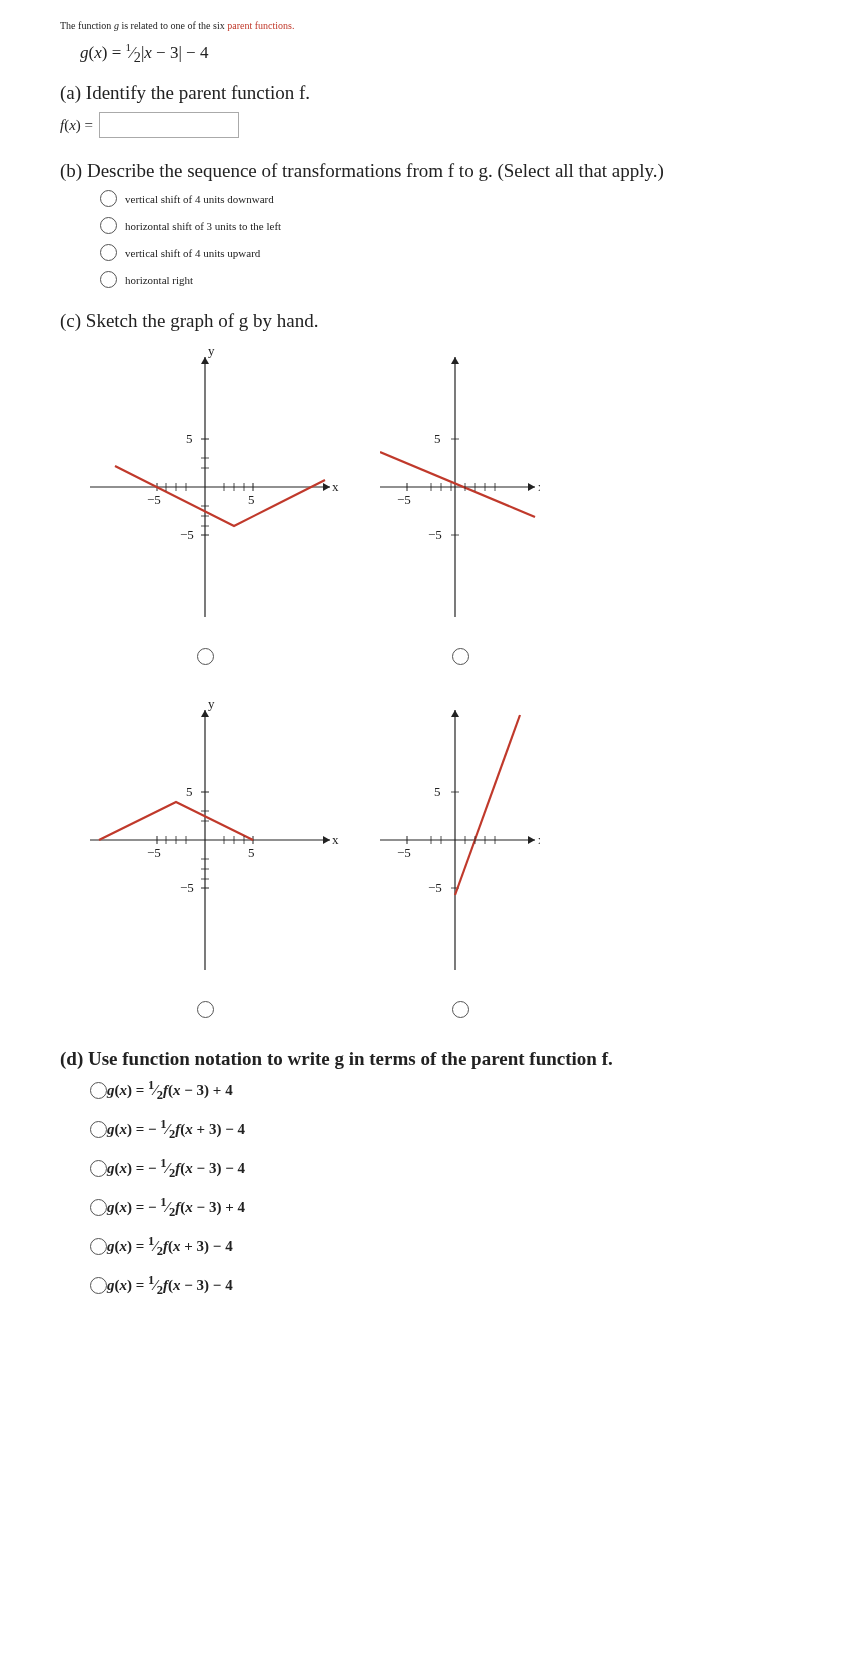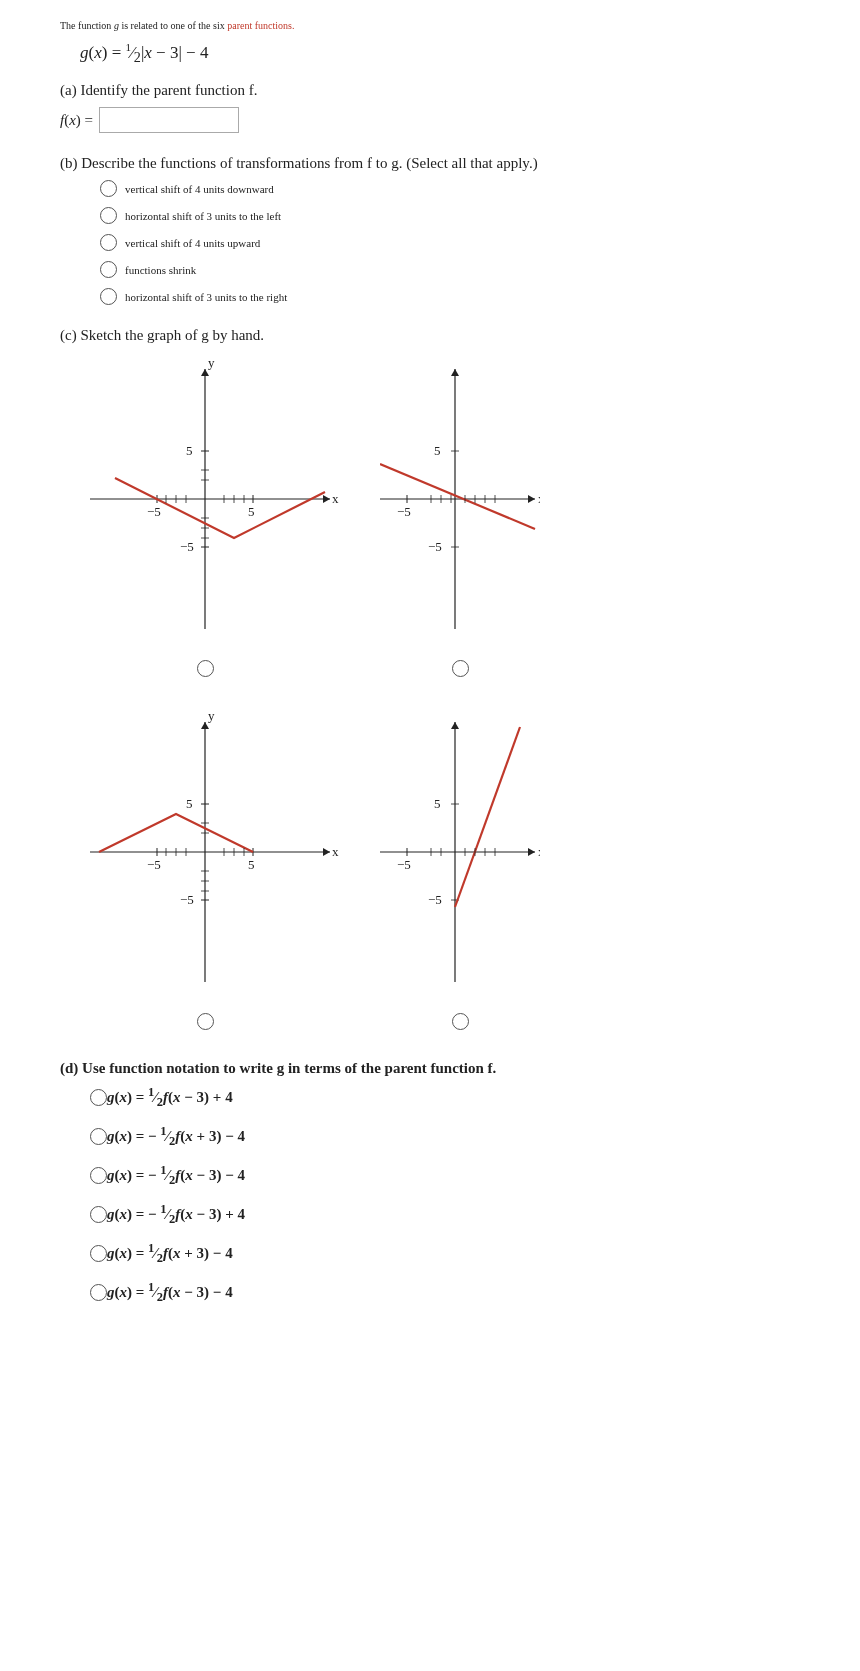--- a/index.html
+++ b/index.html
@@ -10,21 +10,21 @@
       color: #222;
       width: 860px;
       min-height: 1671px;
       padding: 20px 60px 40px 60px;
     }
     .intro-text { margin-bottom: 10px; font-size: 10px; }
     .parent-link { color: #c0392b; text-decoration: none; }
     .formula { font-size: 17px; margin: 8px 0 16px 20px; }
     .formula sup { font-size: 11px; vertical-align: super; }
     .section { margin-bottom: 22px; }
-    .section-label { margin-bottom: 8px; font-size: 15px; }
+    .section-label { margin-bottom: 8px; font-size: 19px; }
     .input-row { display: flex; align-items: center; gap: 6px; margin-bottom: 6px; }
     .text-input {
       border: 1px solid #aaa;
       padding: 2px 6px;
       width: 140px;
       height: 26px;
       font-size: 14px;
       font-family: Georgia, serif;
     }
     .checkbox-list { margin-left: 40px; }
@@ -62,41 +62,37 @@
 
 <div class="section">
   <div class="section-label">(a) Identify the parent function f.</div>
   <div class="input-row">
     <span><i>f</i>(<i>x</i>) =</span>
     <input class="text-input" type="text" style="">
   </div>
 </div>
 
 <div class="section">
-  <div class="section-label">(b) Describe the functions of transformations from f to g. (Select all that apply.)</div>
+  <div class="section-label">(b) Describe the sequence of transformations from f to g. (Select all that apply.)</div>
   <div class="checkbox-list">
     <div class="checkbox-item">
       <span class="radio-circle"></span>
       <span>vertical shift of 4 units downward</span>
     </div>
     <div class="checkbox-item">
       <span class="radio-circle"></span>
       <span>horizontal shift of 3 units to the left</span>
     </div>
     <div class="checkbox-item">
       <span class="radio-circle"></span>
       <span>vertical shift of 4 units upward</span>
     </div>
     <div class="checkbox-item">
       <span class="radio-circle"></span>
-      <span>functions shrink</span>
-    </div>
-    <div class="checkbox-item">
-      <span class="radio-circle"></span>
-      <span>horizontal shift of 3 units to the right</span>
+      <span>horizontal right</span>
     </div>
   </div>
 </div>
 
 <div class="section">
   <div class="section-label">(c) Sketch the graph of g by hand.</div>
 
   <div class="graphs-row">
 
     <div class="graph-container">

